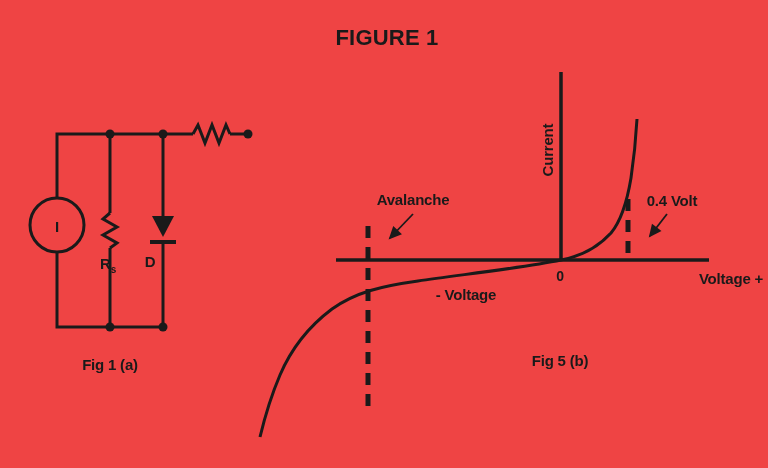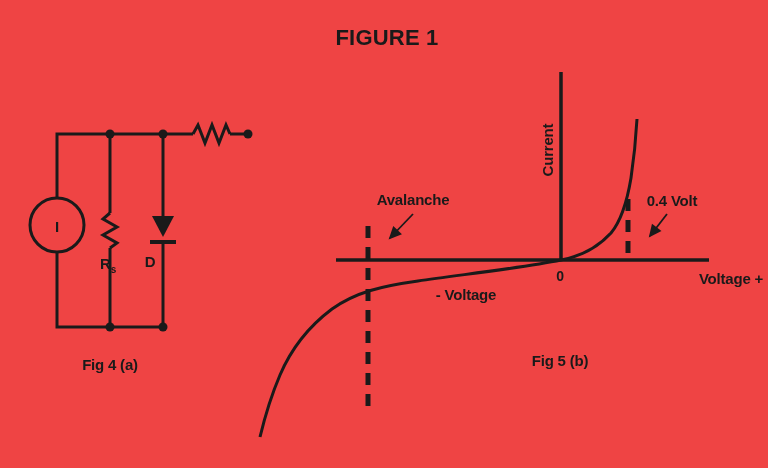--- a/index.html
+++ b/index.html
@@ -89,21 +89,21 @@
   </svg>
 
   <div class="lbl title" style="left:387px;top:38px;">FIGURE 1</div>
 
   <div class="lbl" style="left:57px;top:226px;">I</div>
 
   <div class="lbl" style="left:108px;top:263px;"><span>R</span><sub>s</sub></div>
 
   <div class="lbl" style="left:150px;top:261px;">D</div>
 
-  <div class="lbl" style="left:110px;top:364px;">Fig 4 (a)</div>
+  <div class="lbl" style="left:110px;top:364px;">Fig 1 (a)</div>
 
   <div class="lbl rot" style="left:547px;top:150px;">Current</div>
 
   <div class="lbl" style="left:413px;top:199px;text-align:right;">Avalanche</div>
 
   <div class="lbl" style="left:672px;top:200px;">0.4 Volt</div>
 
   <div class="lbl small" style="left:560px;top:276px;">0</div>
 
   <div class="lbl" style="left:706px;top:278px;margin-left:25px;">Voltage +</div>

